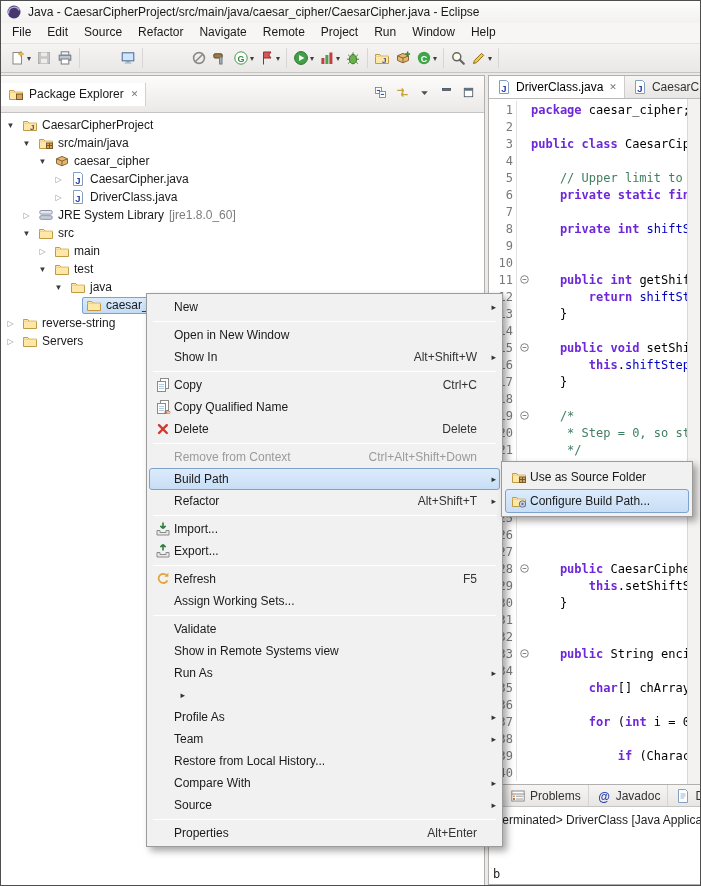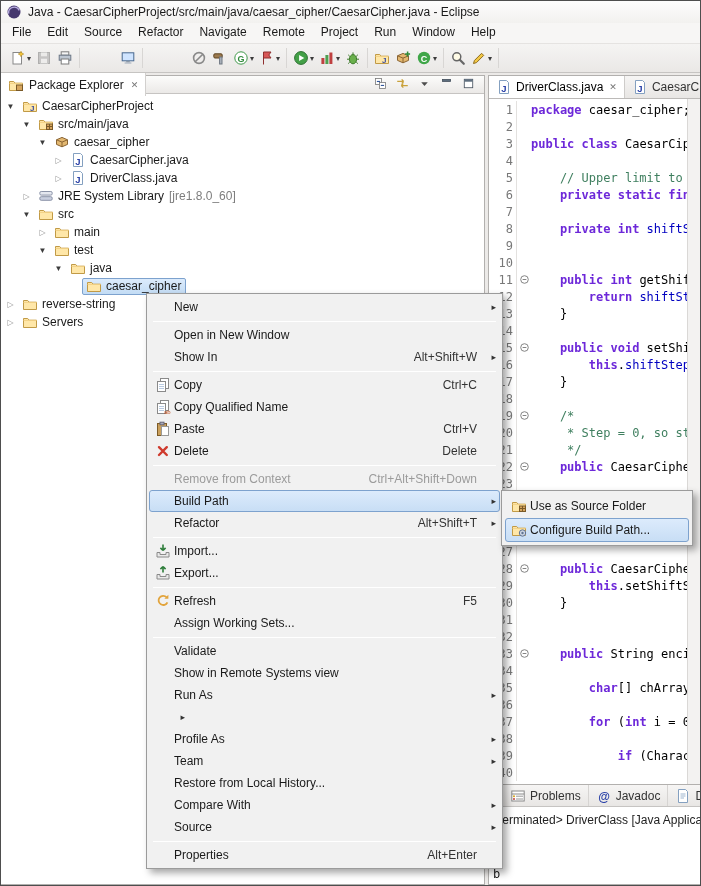--- a/index.html
+++ b/index.html
@@ -20,21 +20,21 @@
 .caret{font-size:8px;color:#3c3c3c;margin-left:1px}
 .icon16{width:16px;height:16px;display:inline-flex;line-height:0;flex:none}
 .icon16 svg{width:16px;height:16px}
 
 
 .main{position:absolute;top:72px;left:0;right:0;bottom:0;background:#eceae8}
 .left-panel{position:absolute;left:0;top:2px;bottom:0;width:484px;background:#fff;border:1px solid #b2b0ae;border-left:none}
 .right-panel{position:absolute;left:487px;right:0;top:2px;bottom:0;background:#fff;border:1px solid #b2b0ae;border-right:none;display:flex;flex-direction:column}
 
 
-.view-header{height:18px;background:linear-gradient(#fcfcfb,#ebe9e7);border-bottom:1px solid #c6c4c2;display:flex;align-items:center}
+.view-header{height:37px;background:linear-gradient(#fcfcfb,#ebe9e7);border-bottom:1px solid #c6c4c2;display:flex;align-items:center}
 .view-tab{height:23px;display:flex;align-items:center;gap:5px;padding:0 7px;background:#fff;border-right:1px solid #d2d0ce}
 .view-tab-close{color:#777;font-size:9px;margin-left:2px}
 .view-actions{margin-left:auto;display:flex;align-items:center;gap:4px;padding-right:5px}
 .view-actions .icon16 svg{width:13px;height:13px}
 .va-btn{display:flex;padding:1px;border-radius:2px}
 .tree{padding-top:3px;height:calc(100% - 23px);overflow:hidden;background:#fff}
 .tree-row{display:flex;align-items:center;height:18px;white-space:nowrap}
 .expander{width:15px;text-align:center;font-size:8px;color:#3b3b3b;flex:none}
 .expander.c{color:#969696}
 .row-content{display:flex;align-items:center;gap:4px;padding:0 3px;height:17px;border:1px solid transparent;border-radius:2px}
@@ -61,21 +61,21 @@
 
 
 .bottom-panel{flex:1;border-top:1px solid #b2b0ae;background:#fff;position:relative;overflow:hidden}
 .bottom-tabs{height:22px;background:linear-gradient(#f6f5f4,#e8e6e4);border-bottom:1px solid #c6c4c2;display:flex;align-items:center;padding-left:14px;overflow:hidden}
 .btab{display:flex;align-items:center;gap:4px;padding:0 7px;height:28px;color:#333;border-right:1px solid #d6d4d2;white-space:nowrap}
 .console-title{padding:6px 2px 0 3px;color:#222;white-space:nowrap;overflow:hidden}
 .console-frag{position:absolute;left:4px;bottom:3px;font-family:"DejaVu Sans Mono",monospace}
 
 
 .context-menu{position:absolute;left:145px;top:292px;width:357px;background:#f1f1f1;border:1px solid #9b9b9b;box-shadow:4px 4px 7px rgba(0,0,0,.35);padding:2px;z-index:50}
-.submenu{position:absolute;left:500px;top:489px;width:192px;background:#f1f1f1;border:1px solid #9b9b9b;box-shadow:4px 4px 7px rgba(0,0,0,.35);padding:3px;z-index:60}
+.submenu{position:absolute;left:500px;top:460px;width:192px;background:#f1f1f1;border:1px solid #9b9b9b;box-shadow:4px 4px 7px rgba(0,0,0,.35);padding:3px;z-index:60}
 .menu-item{display:flex;align-items:center;height:22px;padding:0 2px;border:1px solid transparent;border-radius:3px}
 .menu-item.sm{height:24px}
 .menu-item.hl{background:linear-gradient(#dcebfc,#c8def5);border-color:#7da2ce}
 .menu-item.dis .mi-label,.menu-item.dis .mi-short{color:#9b9b9b}
 .mi-icon{width:22px;display:flex;justify-content:center;flex:none}
 .mi-icon svg{width:16px;height:16px}
 .mi-label{flex:1;white-space:nowrap}
 .mi-short{color:#333;margin-right:8px;white-space:nowrap}
 .mi-arrow{width:11px;color:#333;font-size:9px;text-align:right;margin-right:1px;flex:none}
 .menu-sep{height:1px;background:#d7d7d7;border-bottom:1px solid #fff;margin:3px 4px 2px 4px}
@@ -819,32 +819,20 @@
             <path d="M4 7.5h5M4 9.5h5M4 11.5h5" stroke="#b9cbe2"></path>
             <text x="9" y="14.5" font-size="6" fill="#c05020">ab</text>
           </svg>
         </span>
         <span class="mi-label">Copy Qualified Name</span>
         <span class="mi-arrow"></span>
       </div>
       <div class="menu-item">
         <span class="mi-icon">
           <svg xmlns="http://www.w3.org/2000/svg" width="16" height="16" viewBox="0 0 16 16">
-            <rect x="2.5" y="2.5" width="9" height="12" fill="#caa05c" stroke="#7d5b27"></rect>
-            <rect x="5" y="1.2" width="4" height="2.6" fill="#aab" stroke="#667"></rect>
-            <rect x="6.5" y="5.5" width="7" height="9" fill="#fff" stroke="#999"></rect>
-          </svg>
-        </span>
-        <span class="mi-label">Paste</span>
-        <span class="mi-short">Ctrl+V</span>
-        <span class="mi-arrow"></span>
-      </div>
-      <div class="menu-item">
-        <span class="mi-icon">
-          <svg xmlns="http://www.w3.org/2000/svg" width="16" height="16" viewBox="0 0 16 16">
             <path d="M4 4.2L11.8 12M11.8 4.2L4 12" stroke="#cf3a2d" stroke-width="2.4" stroke-linecap="round"></path>
           </svg>
         </span>
         <span class="mi-label">Delete</span>
         <span class="mi-short">Delete</span>
         <span class="mi-arrow"></span>
       </div>
       <div class="menu-sep"></div>
       <div class="menu-item dis">
         <span class="mi-icon"></span>

